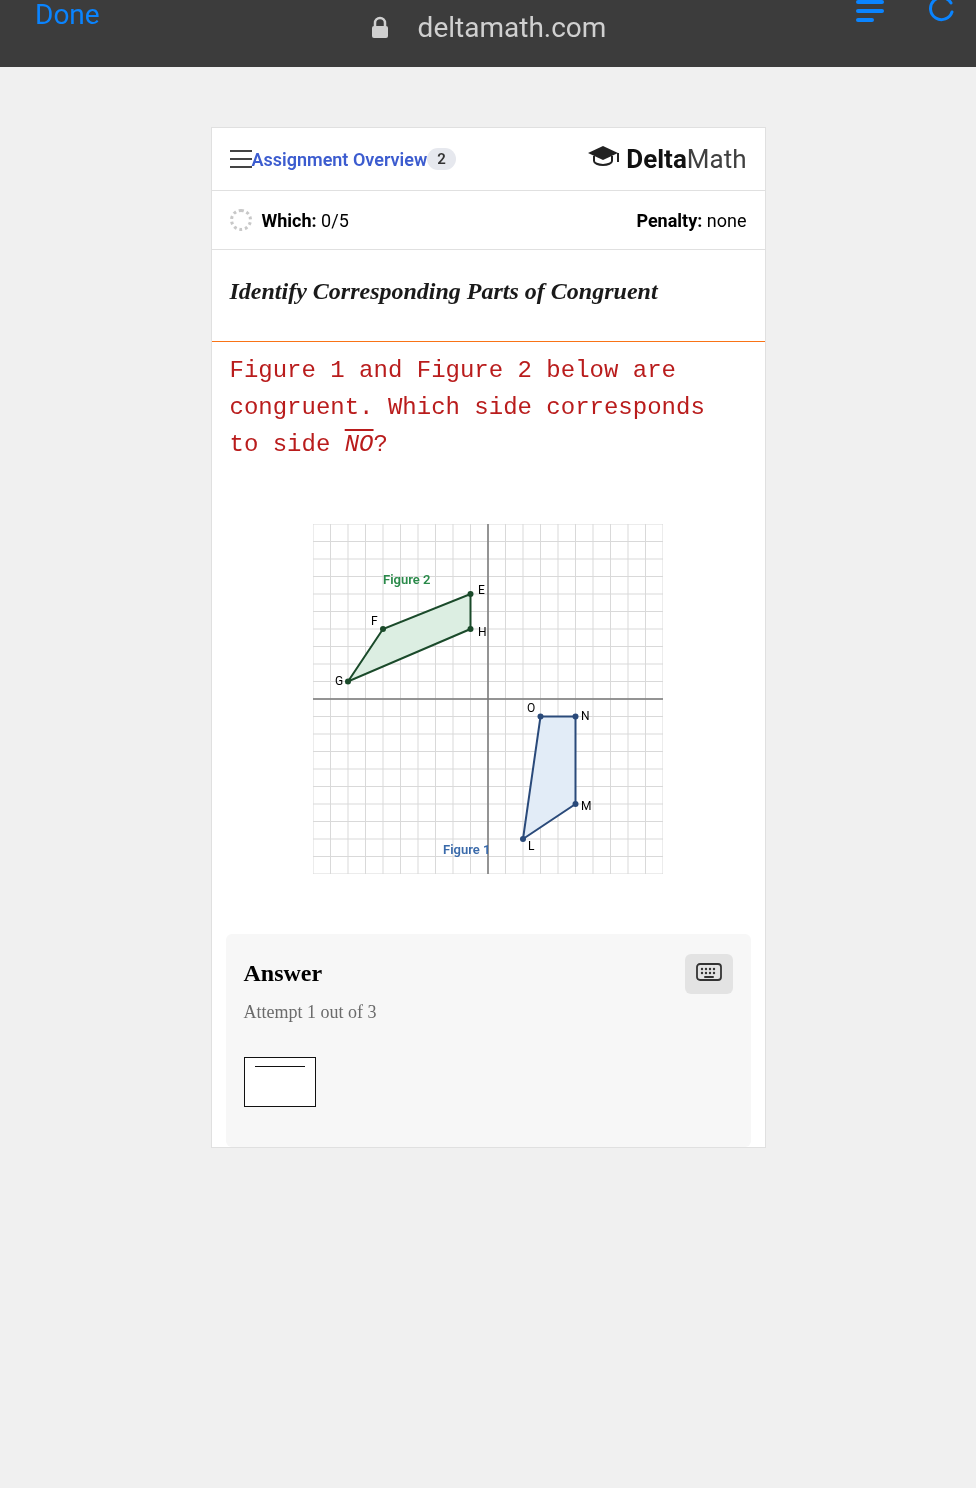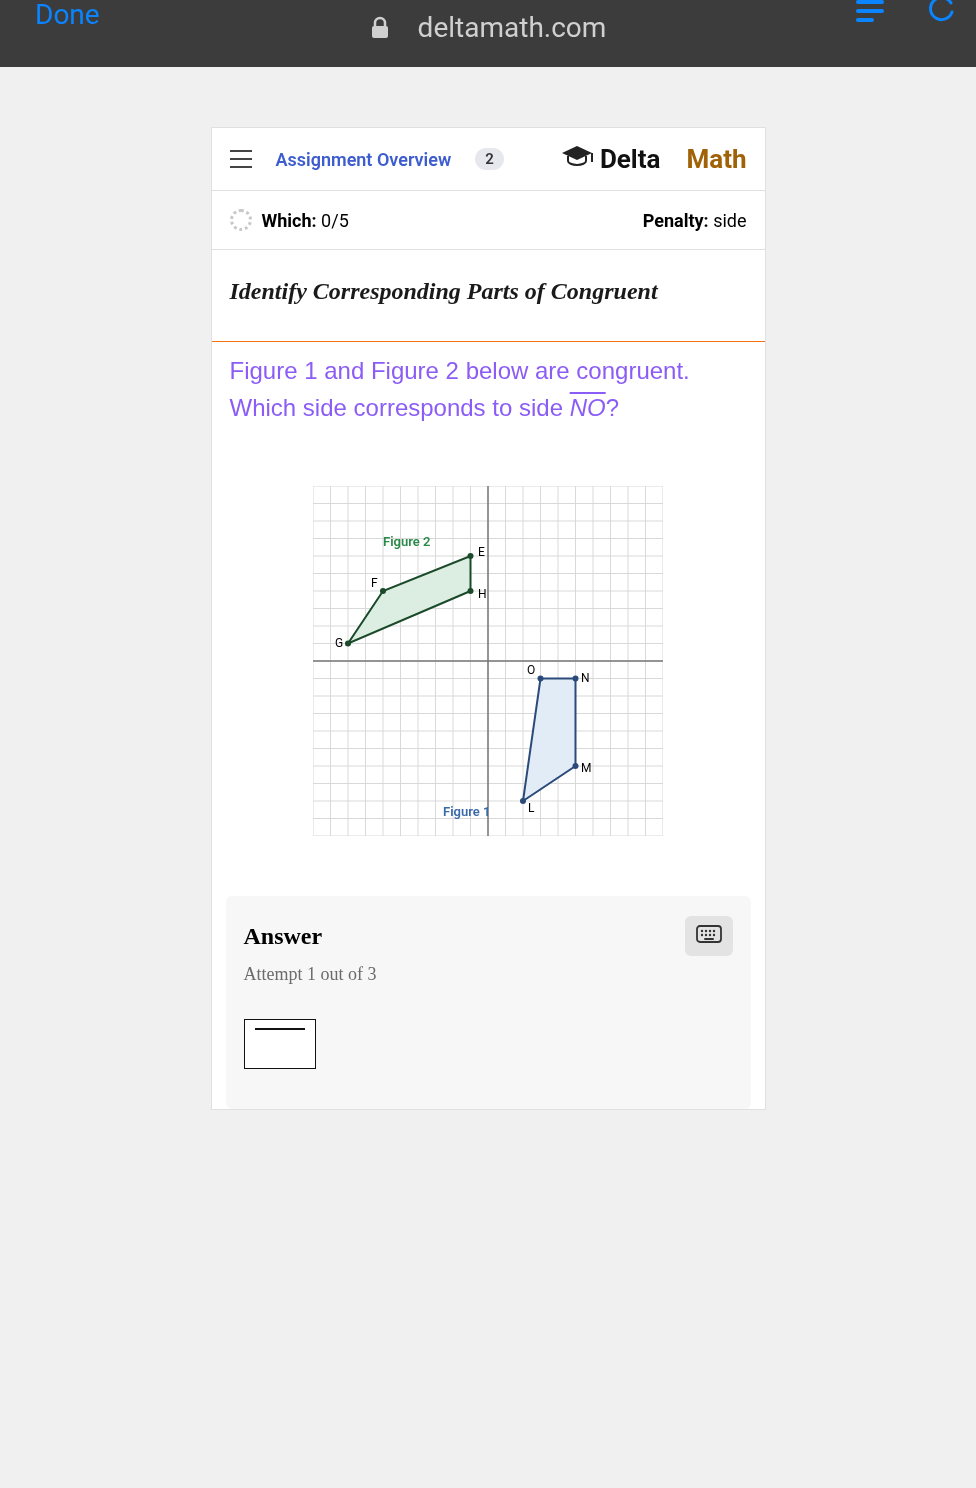--- a/index.html
+++ b/index.html
@@ -57,21 +57,21 @@
   }
   .card {
     width: 555px;
     background: #fff;
     border: 1px solid #e0e0e0;
   }
   .card-header {
     display: flex;
     align-items: center;
     padding: 16px 18px;
-    gap: 24px;
+    gap: 0;
     border-bottom: 1px solid #e0e0e0;
   }
   .hamburger {
     width: 22px; height: 22px;
     display:flex; flex-direction:column; justify-content:space-between;
     padding: 2px 0;
   }
   .hamburger span { height:2px; background:#444; width:100%; display:block; }
   .ao-link {
     color: #3c5ccf;
@@ -88,21 +88,21 @@
   }
   .brand {
     margin-left: auto;
     display:flex;
     align-items:center;
     gap:6px;
     font-size: 26px;
     color:#222;
   }
   .brand .bold { font-weight:700; color:#111; }
-  .brand .light { font-weight:700; color:#a16207;margin-left:26px; }
+  .brand .light { font-weight:400; color:#404040; }
 
   .score-row {
     display:flex;
     align-items:center;
     justify-content:space-between;
     padding: 18px 18px;
     border-bottom:1px solid #e0e0e0;
     font-size:18px;
   }
   .score-left { display:flex; align-items:center; gap:10px; }
@@ -147,24 +147,24 @@
     background:#fff;
     display:flex;
     align-items:center;
     gap:8px;
     cursor:pointer;
     font-family: inherit;
   }
 
   .prompt {
     padding: 10px 18px 30px 18px;
-    font-family: Liberation Sans, sans-serif;
+    font-family: Liberation Mono, monospace;
     font-size: 24px;
     line-height: 1.55;
-    color:#8b5cf6;
+    color:#b91c1c;
   }
   .overline {
     text-decoration: overline;
     font-style: italic;
   }
 
   .graph-area {
     display:flex;
     justify-content:center;
     padding: 30px 0 60px 0;
@@ -274,21 +274,21 @@
       </div>
     </div>
 
     <div class="score-row">
       <div class="score-left">
         <div class="dots"></div>
         <span><span class="score-label">Which:</span> <span>0/5</span></span>
       </div>
       <div>
         <span class="penalty-label">Penalty:</span>
-        <span class="penalty-val">side</span>
+        <span class="penalty-val">none</span>
       </div>
     </div>
 
     <div class="title-row">Identify Corresponding Parts of Congruent</div>
 
 
     <div class="prompt">
       <span>Figure 1 and Figure 2 below are congruent. Which side corresponds to side </span><span class="overline">NO</span><span>?</span>
     </div>
 

